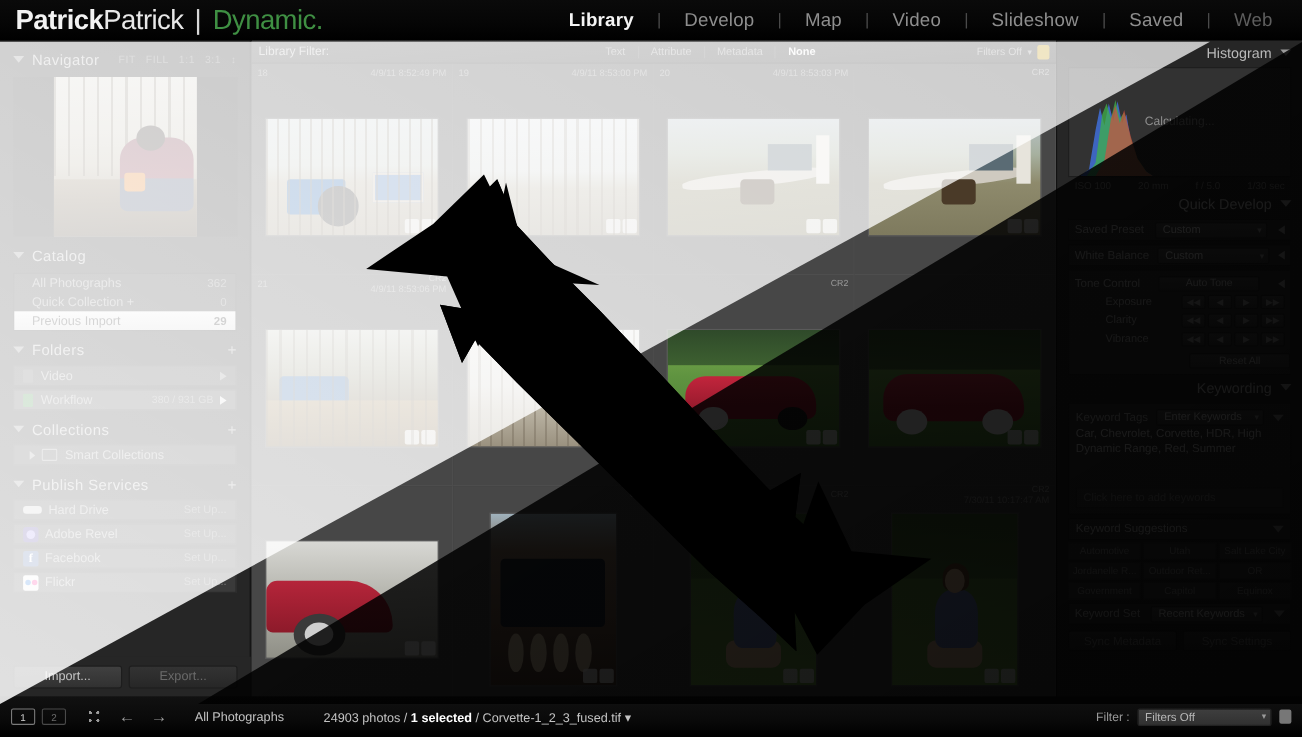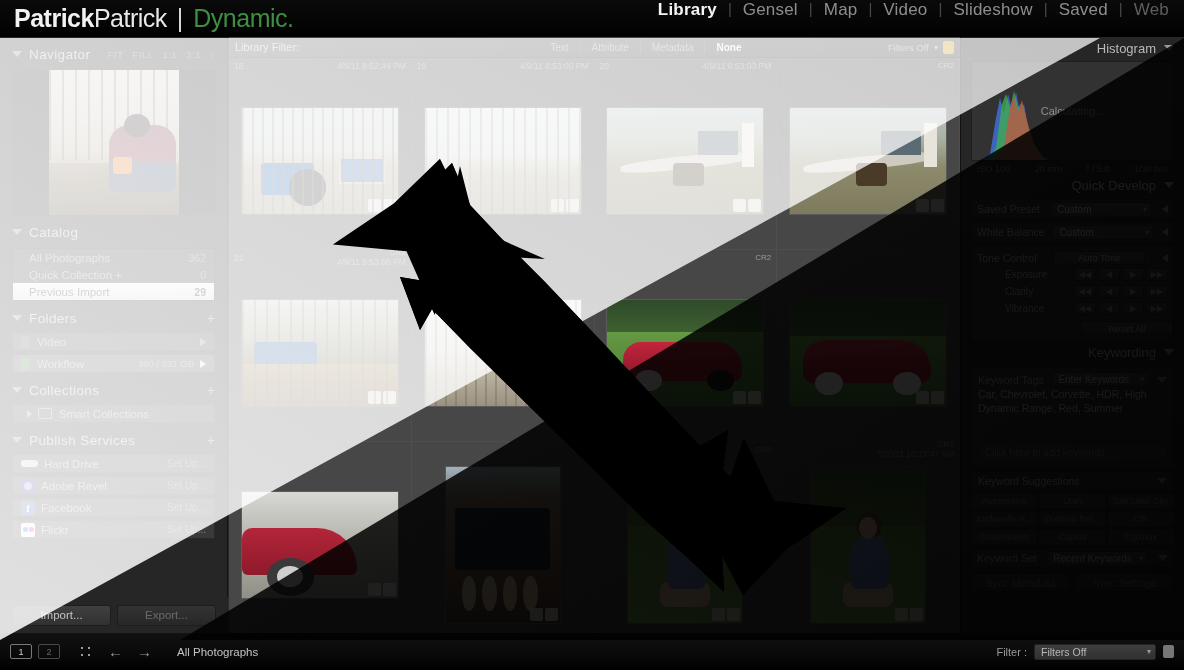--- a/index.html
+++ b/index.html
@@ -26,21 +26,21 @@
     display: flex; align-items: baseline; gap: 0px;
     margin-left: 14px; white-space: nowrap;
   }
   .brand-a { color:#f2f2f2; font-size: 25px; font-weight: 700; letter-spacing: -0.5px; }
   .brand-b { color:#e8e8e8; font-size: 25px; font-weight: 400; letter-spacing: -0.5px; }
   .brand-sep { color:#d8d8d8; font-size: 25px; font-weight: 300; margin: 0 10px; }
   .brand-c { color:#3f8f43; font-size: 25px; font-weight: 400; letter-spacing: -0.5px; }
 
   .modulebar {
     position: absolute; right: 0; top: 0; height: 37px;
-    display: flex; gap: 0px; padding-right: 4px;
+    display: flex; align-items: center; gap: 10px; padding-right: 16px;
   }
   .module {
     color:#8e8e8e; font-size: 17px; padding: 0 11px; letter-spacing: 0.2px;
     white-space: nowrap;
   }
   .module.active { color:#f4f4f4; font-weight: 700; }
   .module.dim { color:#5e5e5e; }
   .modsep { color:#4a4a4a; font-size: 15px; }
 
   
@@ -318,21 +318,21 @@
   <div class="brandbar">
     <div class="brand">
       <span class="brand-a">Patrick</span>
         <span class="brand-b">Patrick</span>
       <span class="brand-sep">|</span>
       <span class="brand-c">Dynamic.</span>
     </div>
     <div class="modulebar" id="modulebar">
         <span class="module active">Library</span>
         <span class="modsep">|</span>
-        <span class="module">Gensel</span>
+        <span class="module">Develop</span>
         <span class="modsep">|</span>
         <span class="module">Map</span>
         <span class="modsep">|</span>
         <span class="module">Video</span>
         <span class="modsep">|</span>
         <span class="module">Slideshow</span>
         <span class="modsep">|</span>
         <span class="module">Saved</span>
         <span class="modsep">|</span>
         <span class="module dim">Web</span>
@@ -868,20 +868,24 @@
     </div>
   </div>
 
   <div class="bottombar">
     <div class="screenbtn">1</div>
     <div class="screenbtn dim">2</div>
     <div class="gridicon"></div>
     <span class="navarrow">←</span>
     <span class="navarrow">→</span>
     <span class="bb-text">All Photographs</span>
+    <span class="bb-info">
+      <span>24903 photos / </span><b>1 selected</b><span> / Corvette-1_2_3_fused.tif</span>
+      <span>▾</span>
+    </span>
     <div class="bb-right">
       <span class="bb-filter-lab">Filter :</span>
       <div class="bb-filter-sel">
         <span>Filters Off</span>
         <span class="caret">▾</span>
       </div>
       <span class="lock" style="background:#777;"></span>
     </div>
   </div>
 

